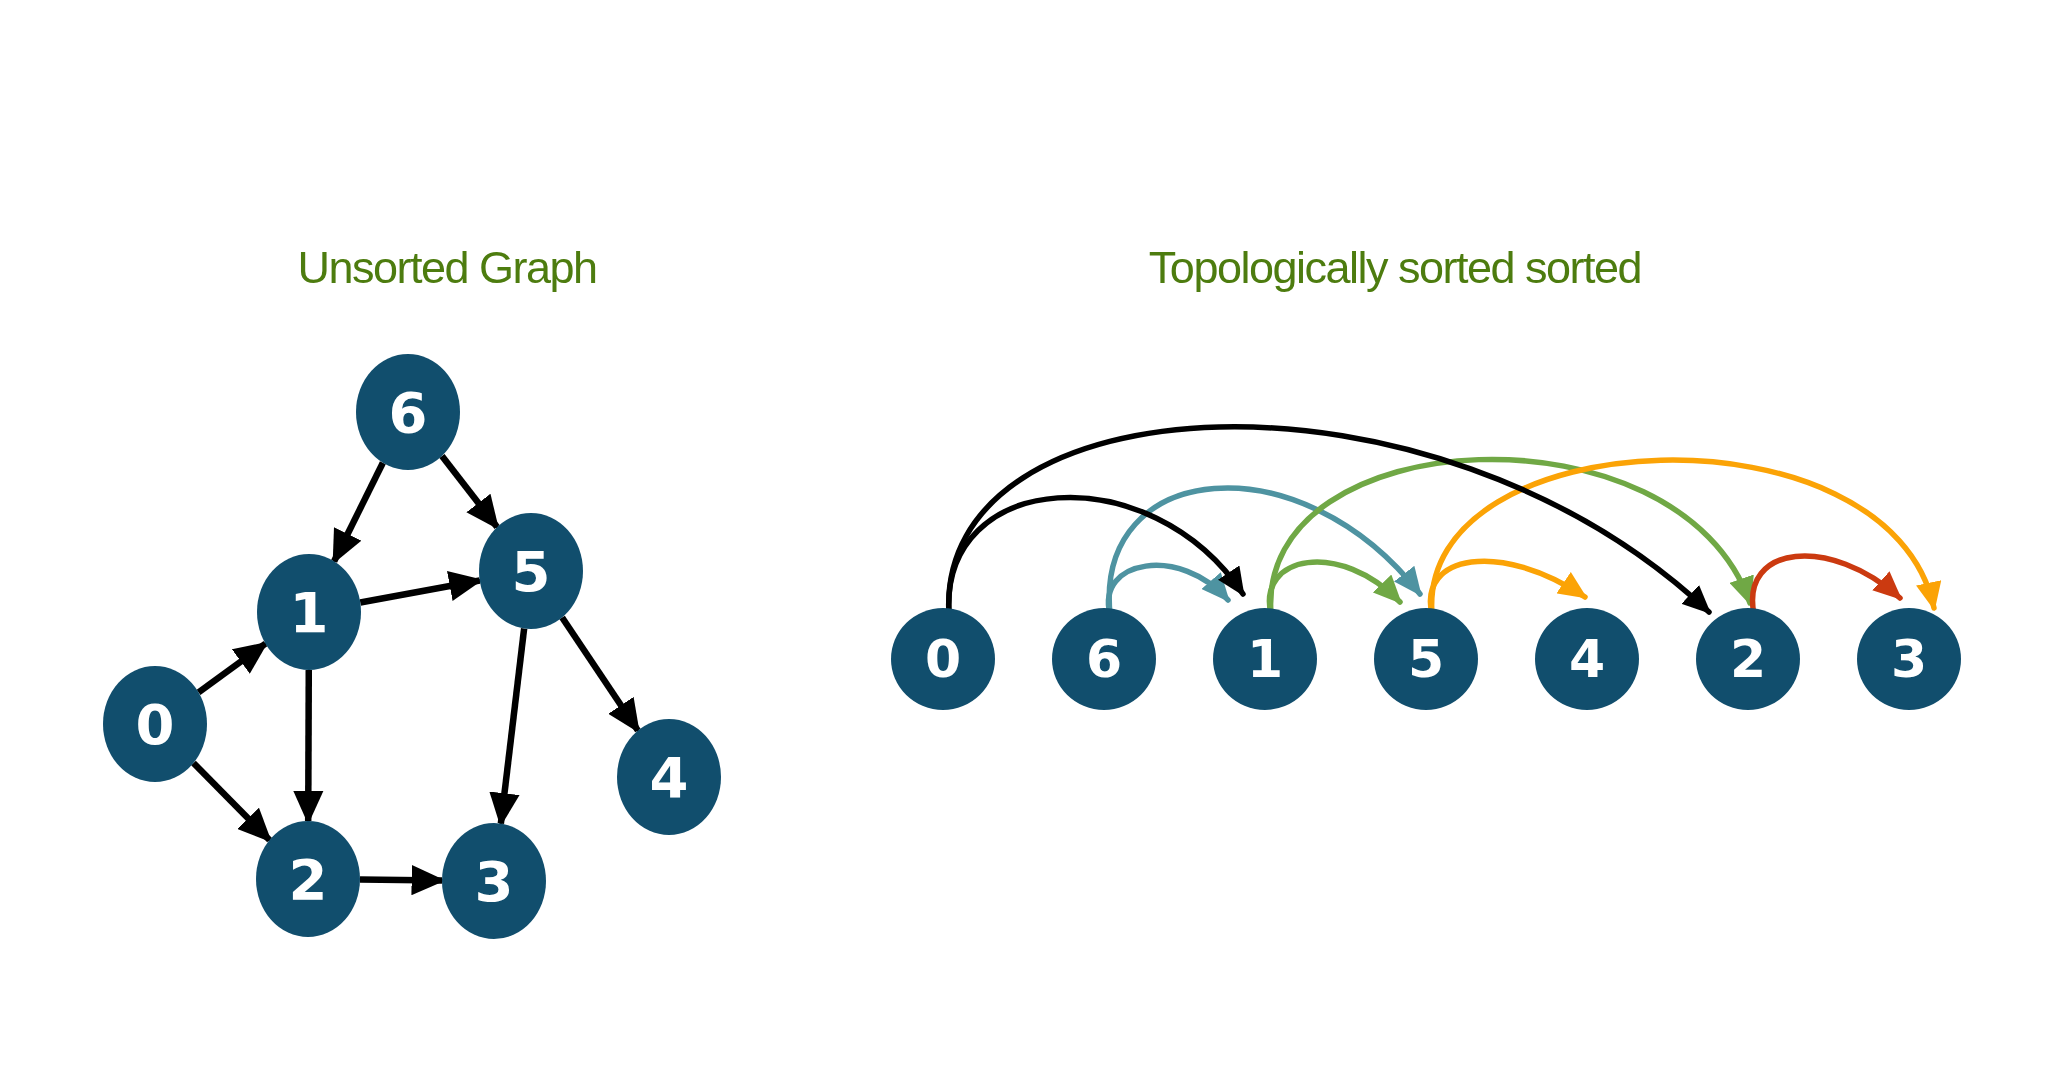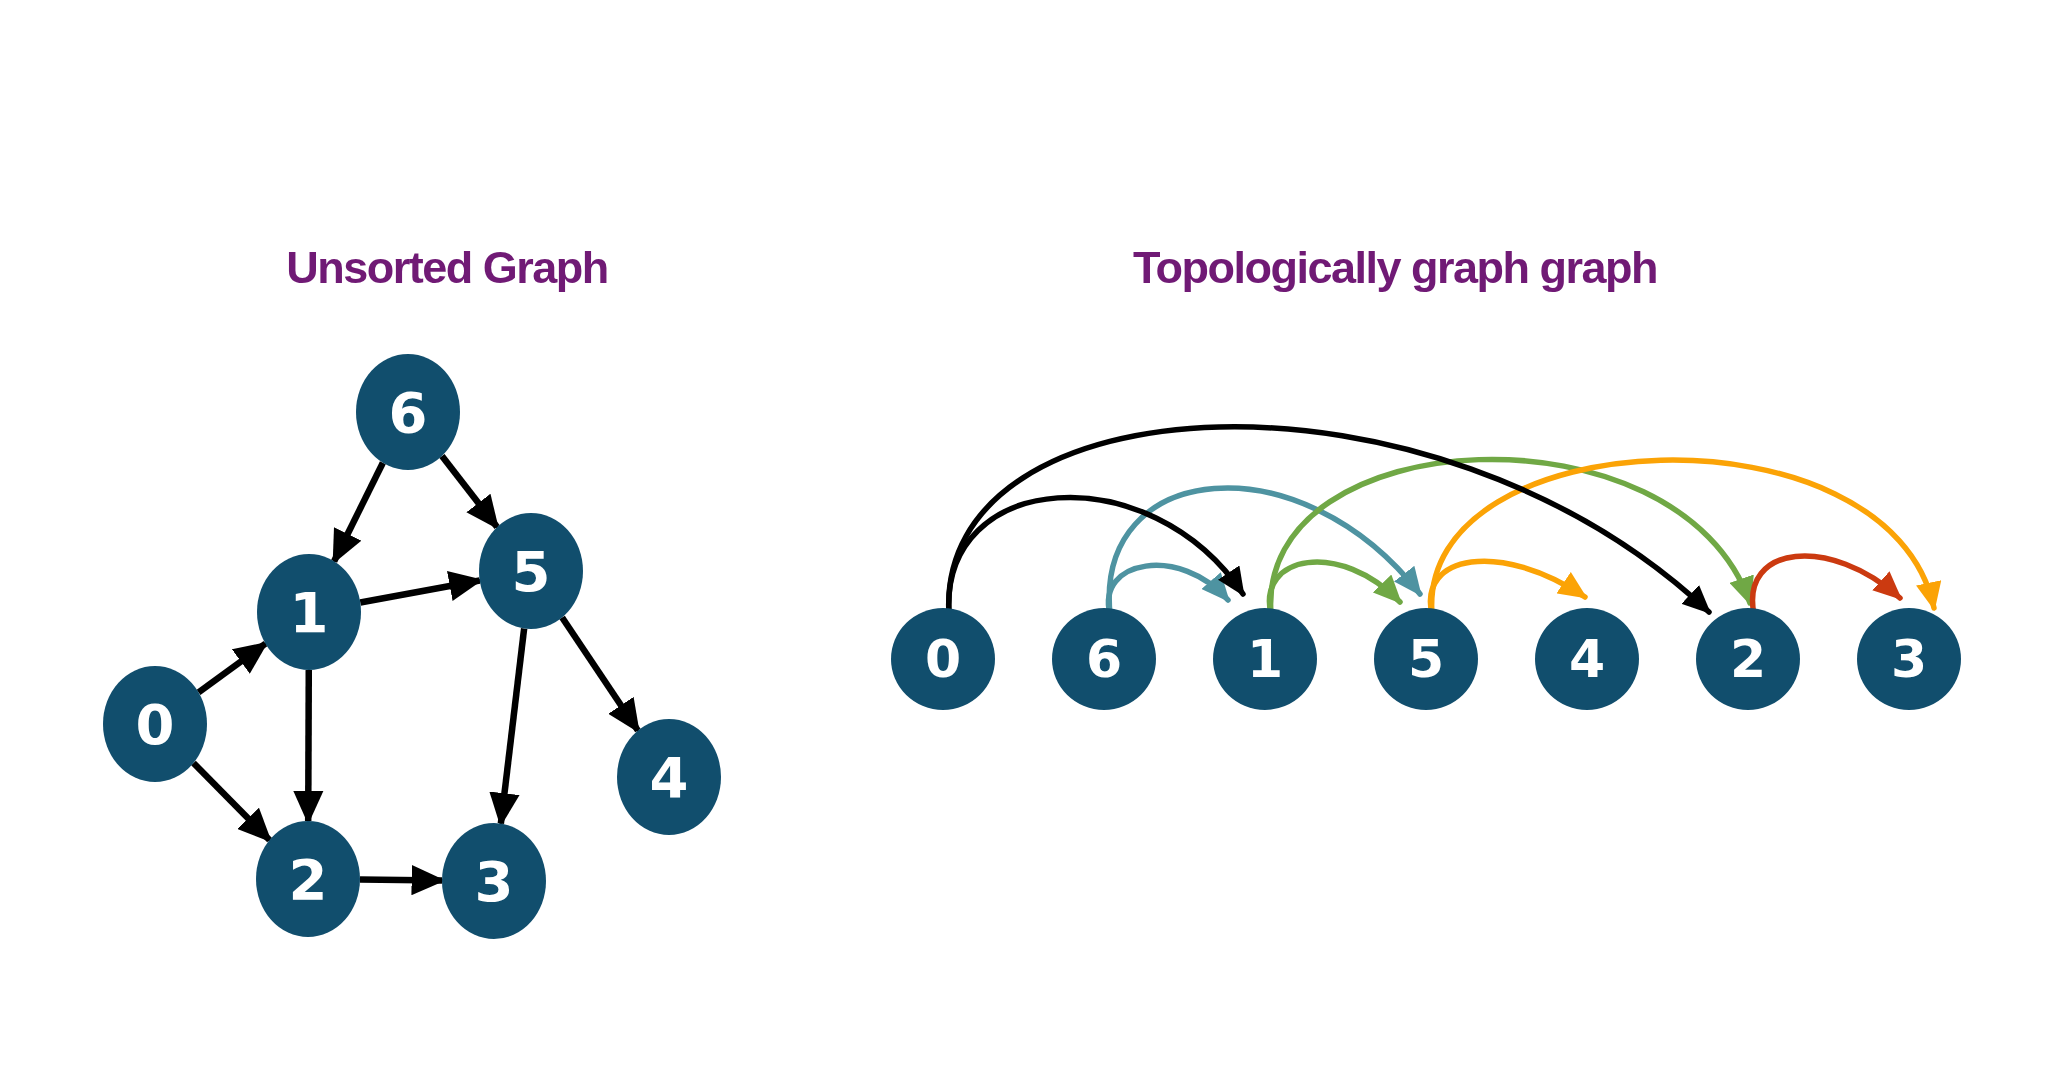--- a/index.html
+++ b/index.html
@@ -13,40 +13,40 @@
     height: 1070px;
     background: #ffffff;
     overflow: hidden;
     font-family: "Liberation Sans", sans-serif;
   }
   .graph-title {
     position: absolute;
     top: 242px;
     transform: translateX(-50%);
     font-family: "Liberation Sans", sans-serif;
-    font-weight: bold;
+    font-weight: normal;
     font-size: 45px;
     letter-spacing: -1.5px;
-    color: #701a75;
+    color: #4d7c0f;
     white-space: nowrap;
   }
   #title-left  { left: 447px; }
   #title-right { left: 1395px; }
   #diagram {
     position: absolute;
     left: 0;
     top: 0;
   }
 </style>
 </head>
 <body>
 
 <div class="page">
   <div class="graph-title" id="title-left">Unsorted Graph</div>
-  <div class="graph-title" id="title-right">Topologically graph graph</div>
+  <div class="graph-title" id="title-right">Topologically sorted sorted</div>
   <svg id="diagram" width="2048" height="1070" viewBox="0 0 2048 1070">
     <defs id="diagram-defs">
         <marker id="arr-edge_black" viewBox="0 0 10 9" refX="9" refY="4.5" markerWidth="5.2" markerHeight="4.7" orient="auto" markerUnits="strokeWidth">
           <path d="M0,0 L10,4.5 L0,9 Z" fill="#000000"></path>
         </marker>
         <marker id="arr-edge_teal" viewBox="0 0 10 9" refX="9" refY="4.5" markerWidth="5.2" markerHeight="4.7" orient="auto" markerUnits="strokeWidth">
           <path d="M0,0 L10,4.5 L0,9 Z" fill="#4e93a1"></path>
         </marker>
         <marker id="arr-edge_green" viewBox="0 0 10 9" refX="9" refY="4.5" markerWidth="5.2" markerHeight="4.7" orient="auto" markerUnits="strokeWidth">
           <path d="M0,0 L10,4.5 L0,9 Z" fill="#70a845"></path>

